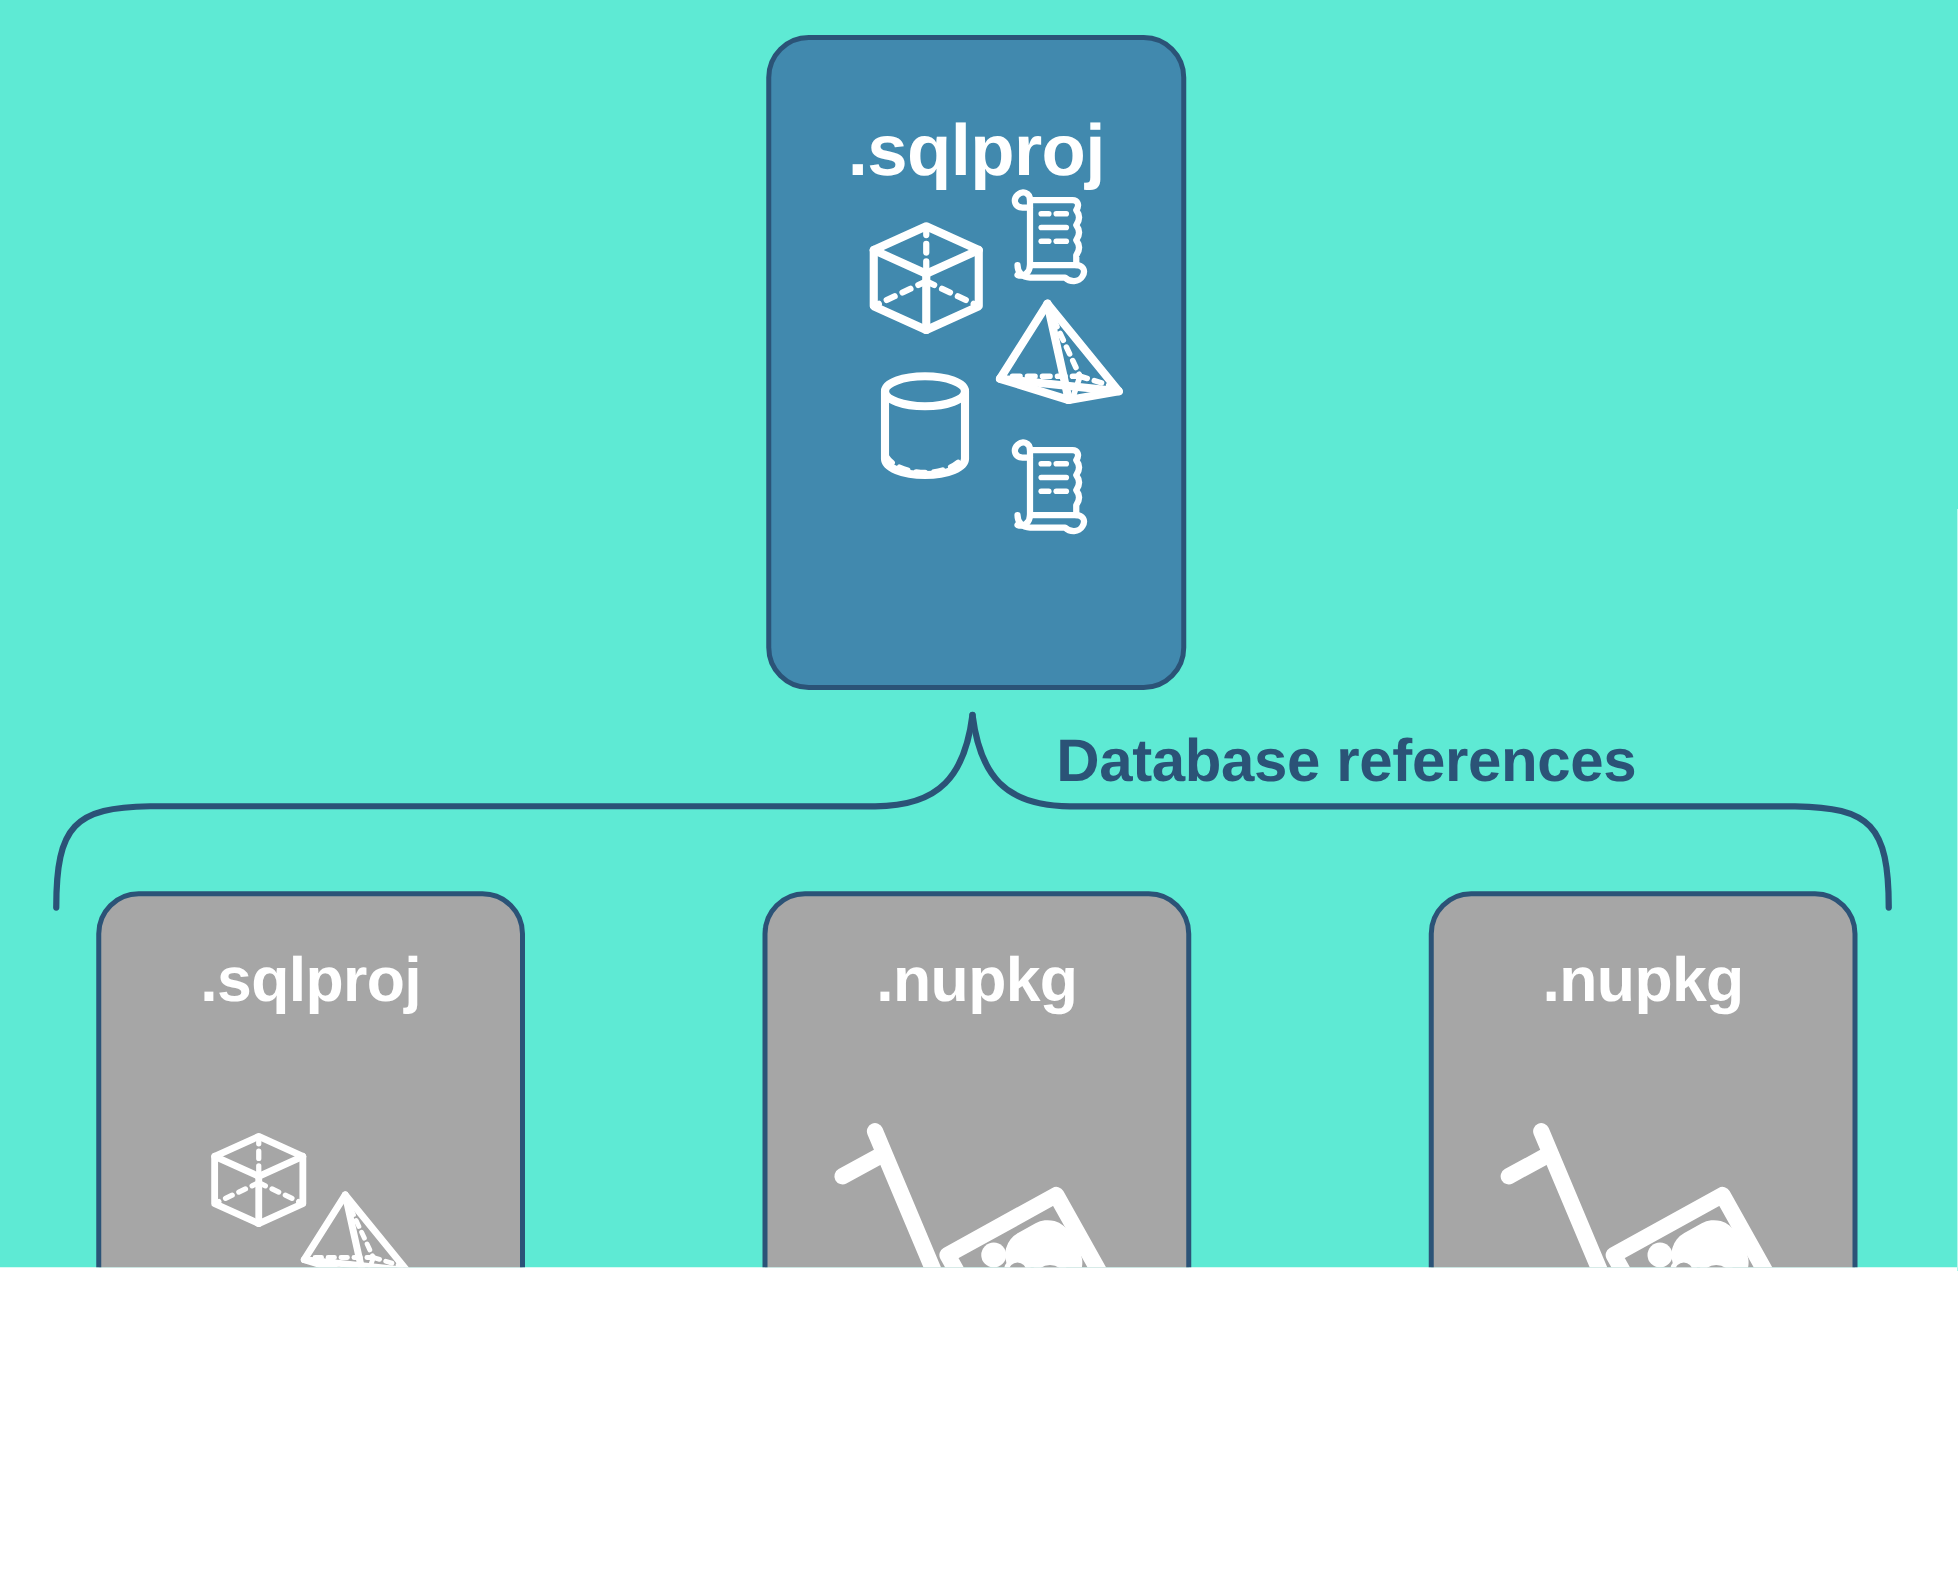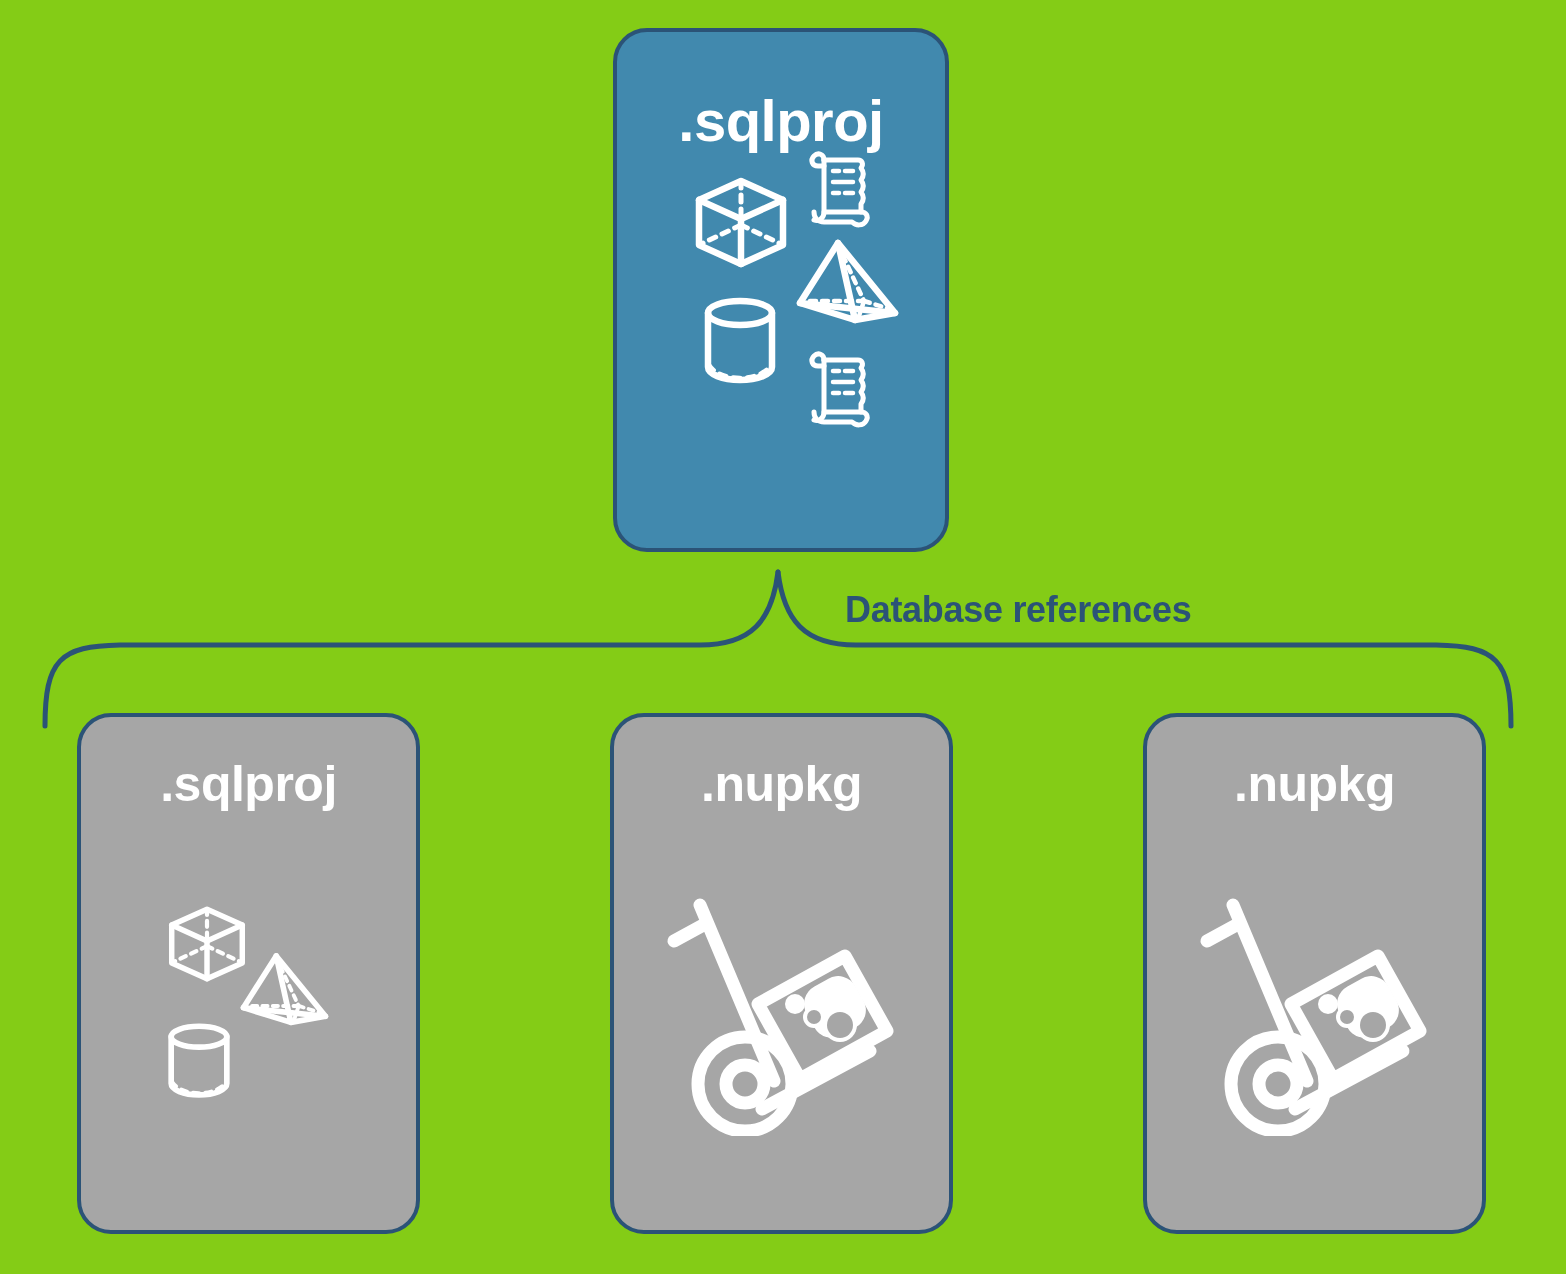--- a/index.html
+++ b/index.html
@@ -7,22 +7,22 @@
     margin: 0;
     padding: 0;
     background: #ffffff;
   }
   body {
     font-family: "Liberation Sans", sans-serif;
   }
   #diagram-root {
     position: relative;
     width: 1566px;
-    height: 1274px;
-    background: #84cc16;
+    height: 1014px;
+    background: #5eead4;
     overflow: hidden;
   }
   .svg-layer {
     position: absolute;
     left: 0;
     top: 0;
     width: 1566px;
     height: 1274px;
   }
   .card {
@@ -144,21 +144,21 @@
 
   <svg class="svg-layer" viewBox="0 0 1566 1274">
     <g fill="none" stroke="#2b5377" stroke-width="5" stroke-linecap="round">
 
       <path d="M45 726 C45 660 60 646 120 645 L700 645 C752 645 772 620 778 572"></path>
 
       <path d="M778 572 C784 620 804 645 856 645 L1436 645 C1496 646 1511 660 1511 726"></path>
     </g>
   </svg>
 
-  <div class="brace-label" style="left:845px; top:588px; font-size:36px; line-height:44px;">Database references</div>
+  <div class="brace-label" style="left:845px; top:588px; font-size:48px; line-height:44px;">Database references</div>
 
   <div class="card card-gray" style="left:77px; top:713px; width:343px; height:521px;">
     <div class="card-title" style="font-size:50px; line-height:50px; margin-top:42px;">.sqlproj</div>
 
     <div class="card-icons">
 
       <svg class="icon-abs" style="left:84px; top:95px;" width="84" height="80" viewBox="0 0 100 95">
         <g fill="none" stroke="#ffffff" stroke-width="6.5" stroke-linejoin="round" stroke-linecap="round">
           <path d="M8 25 L50 6 L92 25 L92 70 L50 89 L8 70 Z"></path>
           <path d="M8 25 L50 44 L92 25"></path>

